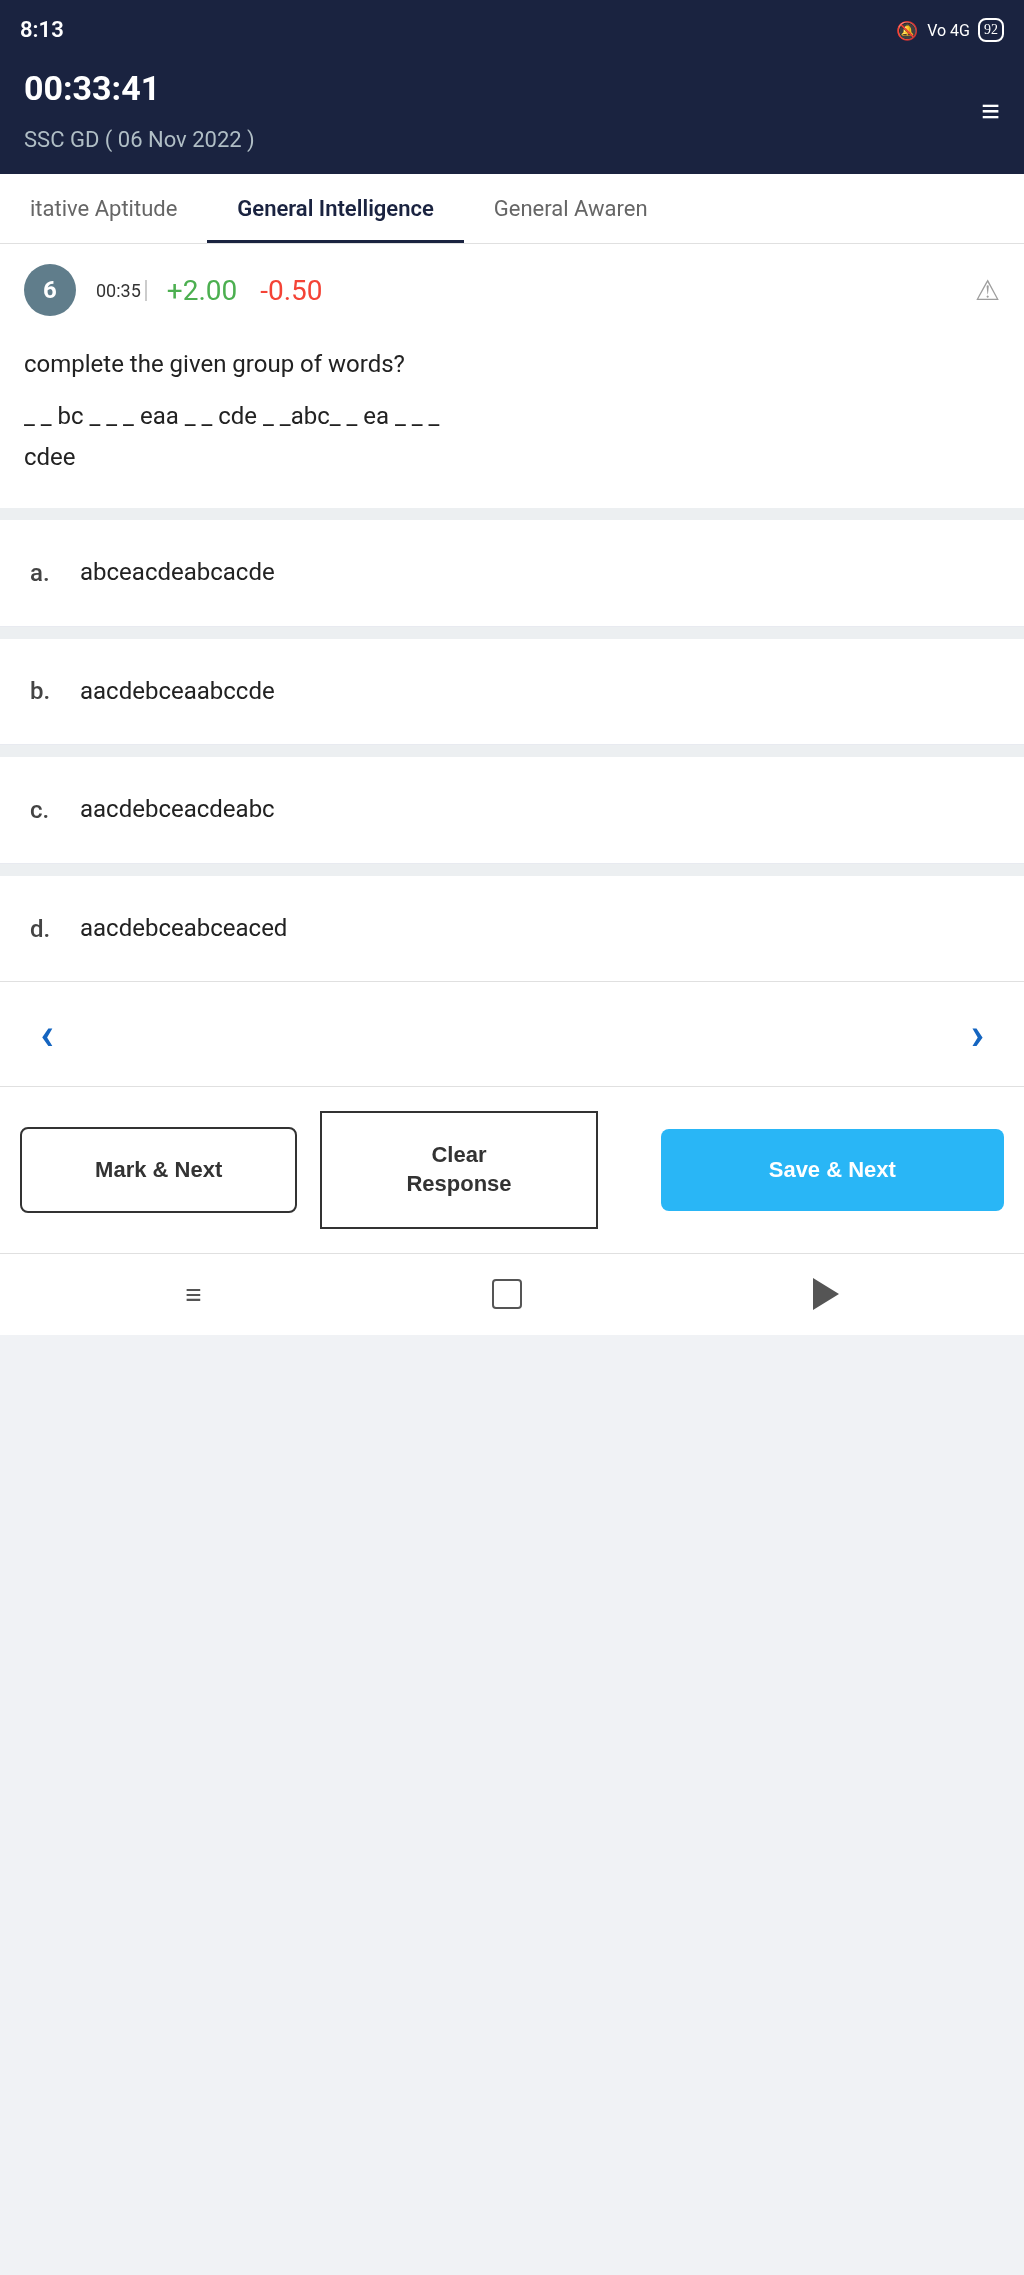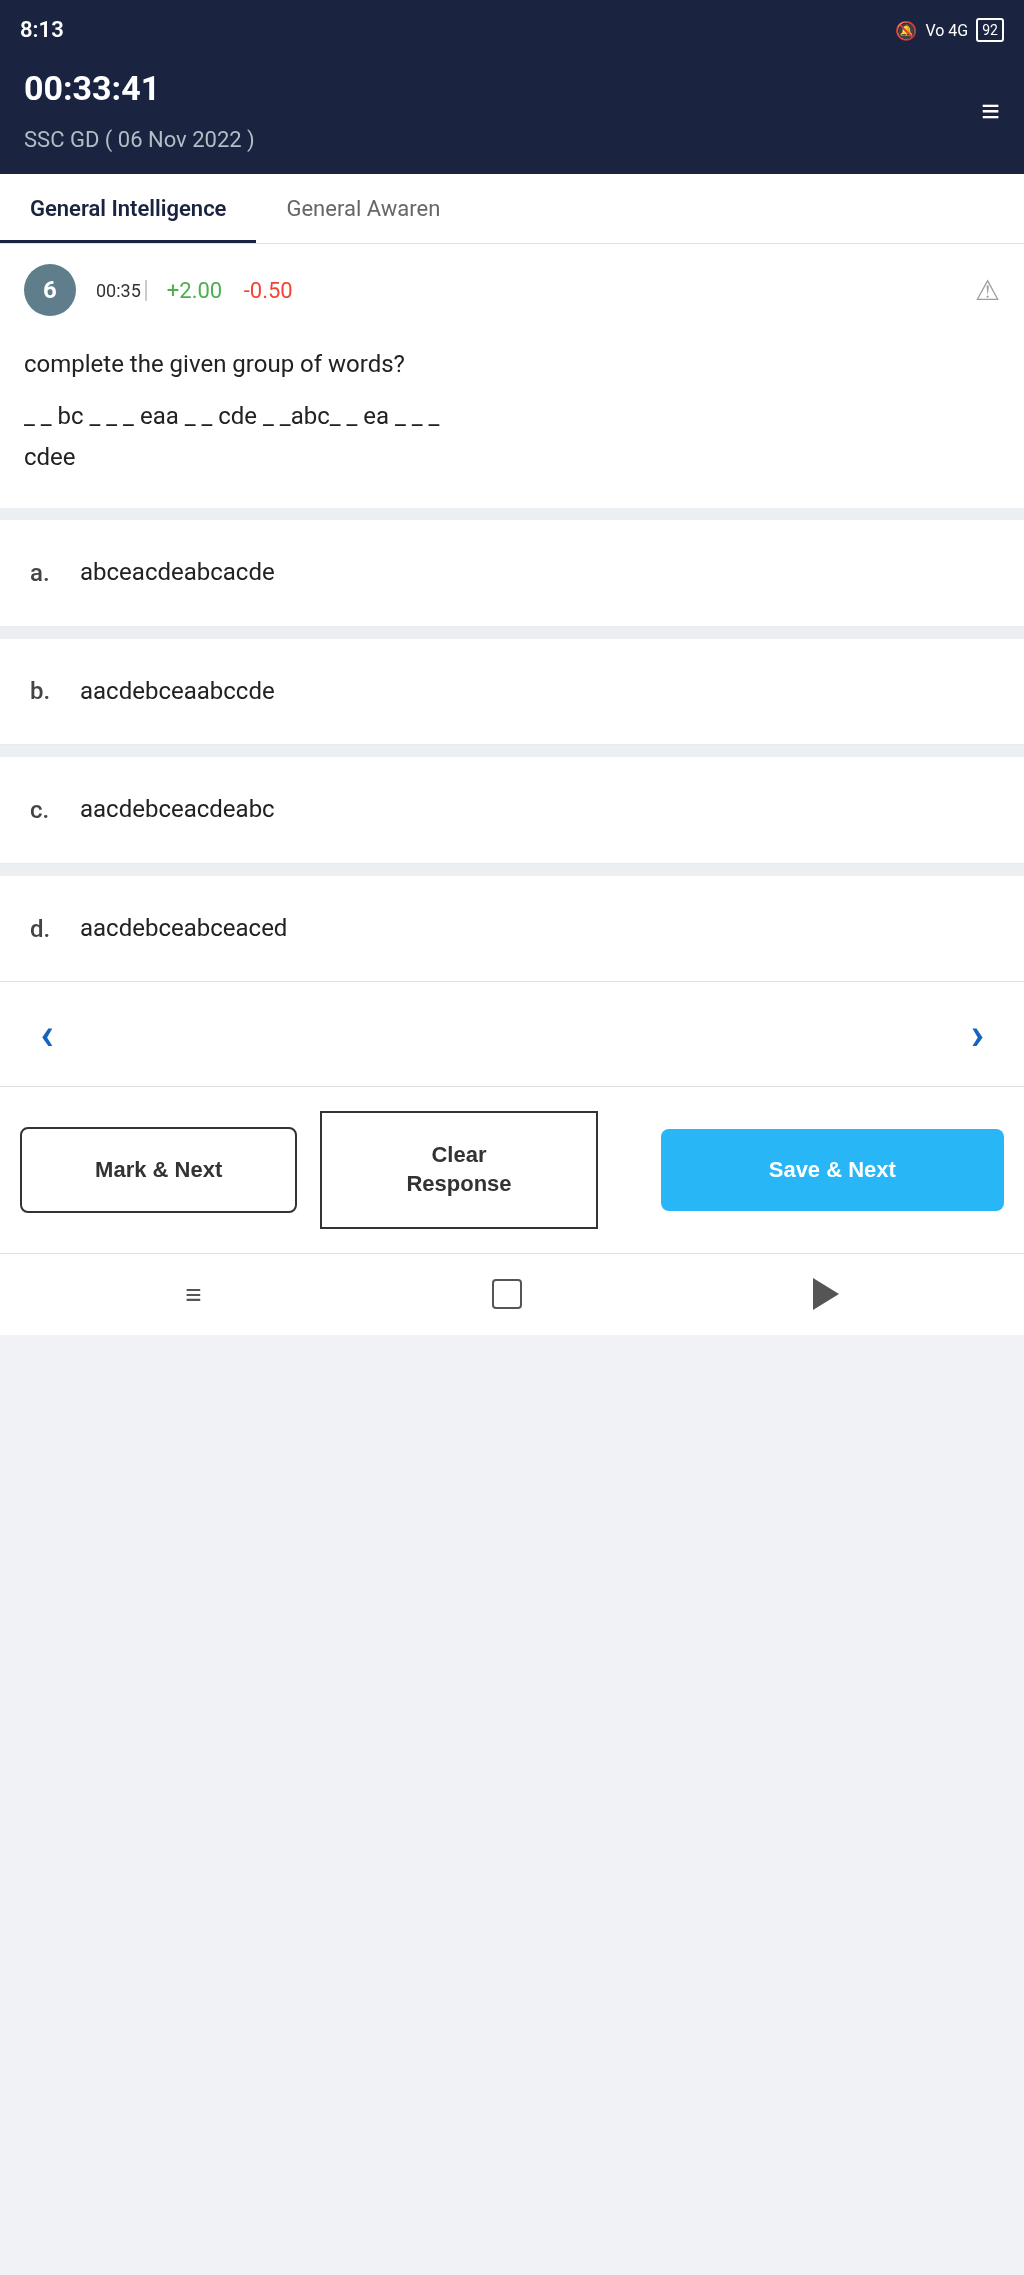--- a/index.html
+++ b/index.html
@@ -28,24 +28,25 @@
     }
     .status-right {
       display: flex;
       align-items: center;
       gap: 8px;
       color: white;
       font-size: 18px;
     }
     .battery-icon {
       border: 2px solid white;
-      border-radius: 3px;
+      border-radius: 8px;
       padding: 2px 4px;
       font-size: 14px;
       position: relative;
+      font-family: Liberation Serif, serif;
     }
 
     
     .header {
       background: #1a2340;
       padding: 18px 24px 22px;
       display: flex;
       justify-content: space-between;
       align-items: center;
     }
@@ -127,21 +128,21 @@
       font-weight: 700;
       flex-shrink: 0;
     }
     .question-time {
       font-size: 18px;
       color: #333;
       padding-right: 4px;
       border-right: 2px solid #ccc;
     }
     .question-marks {
-      font-size: 22px;
+      font-size: 28px;
       color: #333;
     }
     .question-marks .positive {
       color: #4caf50;
       margin-right: 16px;
     }
     .question-marks .negative {
       color: #f44336;
     }
     .warning-icon {
@@ -306,20 +307,23 @@
 
 <div class="header">
   <div class="header-info">
     <div class="header-timer">00:33:41</div>
     <div class="header-subtitle">SSC GD ( 06 Nov 2022 )</div>
   </div>
   <div class="hamburger-icon">≡</div>
 </div>
 
 <div class="tab-bar">
+  <div class="tab-item">
+    <span>itative Aptitude</span>
+  </div>
   <div class="tab-item active">
     <span>General Intelligence</span>
   </div>
   <div class="tab-item">
     <span>General Awaren</span>
   </div>
 </div>
 
 <div class="question-area">
   <div class="question-meta">

